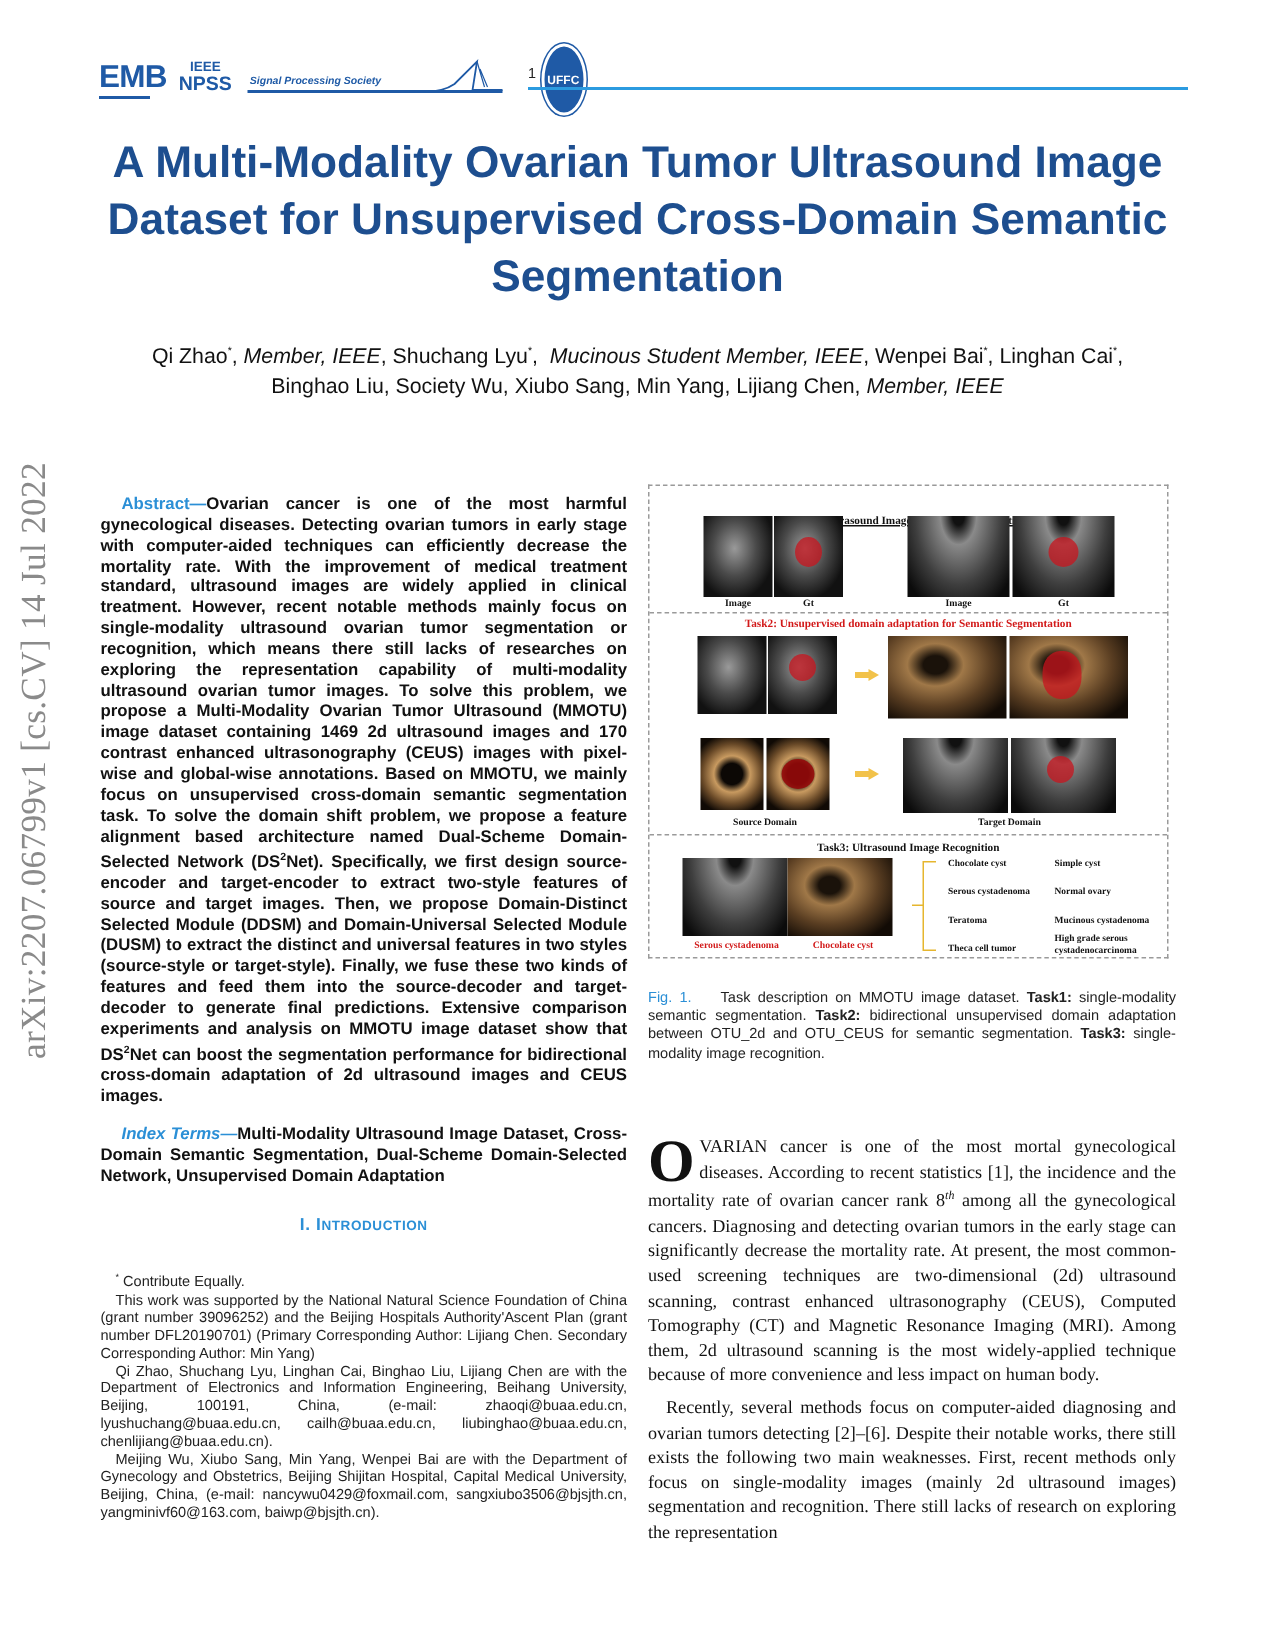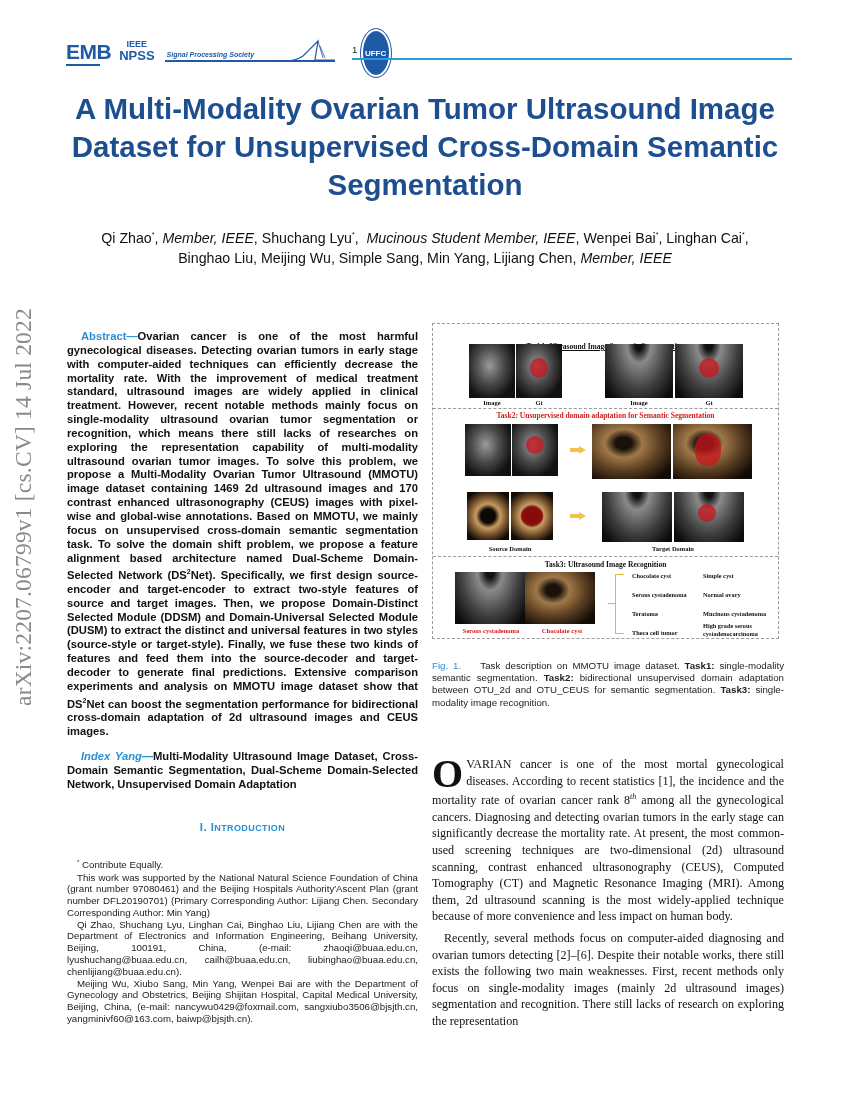--- a/index.html
+++ b/index.html
@@ -30,21 +30,21 @@
 
   .arxiv { position: absolute; left: 10px; top: 706px; transform-origin: 0 0; transform: rotate(-90deg); font-family: "Liberation Serif", serif; font-size: 23.5px; color: #8a8a8a; white-space: nowrap; letter-spacing: 0.2px; }
 
   
   .col-left { position: absolute; left: 67px; top: 330px; width: 351px; }
   .abstract { font-size: 11.2px; line-height: 13.85px; font-weight: bold; text-align: justify; text-indent: 14px; }
   .abstract .lbl { color: #2b8fd6; font-weight: bold; }
   .abstract sup { font-size: 7px; font-weight: bold; }
   .index-terms { margin-top: 11px; font-size: 11.2px; line-height: 13.85px; font-weight: bold; text-align: justify; text-indent: 14px; }
   .index-terms .lbl { color: #2b8fd6; font-style: italic; }
-  .section-head { margin-top: 30px; text-align: center; font-size: 11.5px; color: #2b8fd6; letter-spacing: 0.4px; }
+  .section-head { margin-top: 20px; text-align: center; font-size: 11.5px; color: #2b8fd6; letter-spacing: 0.4px; }
   .section-head .sc { font-size: 9px; }
   .footnotes { margin-top: 24px; font-size: 9.7px; line-height: 11.8px; color: #222; text-align: justify; }
   .footnotes p { text-indent: 10px; }
   .footnotes sup { font-size: 6px; }
 
   
   .figure { position: absolute; left: 432px; top: 323px; width: 347px; height: 316px; border: 1.5px dashed #9a9a9a; }
   .fig-sep { position: absolute; left: 0; width: 100%; border-top: 1.5px dashed #9a9a9a; }
   .task-title { position: absolute; left: 0; width: 100%; text-align: center; font-family: "Liberation Serif", serif; font-weight: bold; font-size: 7.5px; color: #111; }
   .task-title.red { color: #d21a1a; }
@@ -110,40 +110,40 @@
 <h1 class="title">A Multi-Modality Ovarian Tumor Ultrasound Image Dataset for Unsupervised Cross-Domain Semantic Segmentation</h1>
 
 <div class="authors">
   <div>
     <span>Qi Zhao</span><sup>*</sup>, <i>Member, IEEE</i>,
     <span>Shuchang Lyu</span><sup>*</sup>, &nbsp;<i>Mucinous Student Member, IEEE</i>,
     <span>Wenpei Bai</span><sup>*</sup>,
     <span>Linghan Cai</span><sup>*</sup>,
   </div>
   <div>
-    <span>Binghao Liu, Meijing Wu, Simple Sang, Min Yang, Lijiang Chen,</span> <i>Member, IEEE</i>
+    <span>Binghao Liu, Society Wu, Xiubo Sang, Min Yang, Lijiang Chen,</span> <i>Member, IEEE</i>
   </div>
 </div>
 
 <div class="arxiv">arXiv:2207.06799v1  [cs.CV]  14 Jul 2022</div>
 
 <div class="col-left">
   <p class="abstract">
     <span class="lbl">Abstract—</span><span>Ovarian cancer is one of the most harmful gynecological diseases. Detecting ovarian tumors in early stage with computer-aided techniques can efficiently decrease the mortality rate. With the improvement of medical treatment standard, ultrasound images are widely applied in clinical treatment. However, recent notable methods mainly focus on single-modality ultrasound ovarian tumor segmentation or recognition, which means there still lacks of researches on exploring the representation capability of multi-modality ultrasound ovarian tumor images. To solve this problem, we propose a Multi-Modality Ovarian Tumor Ultrasound (MMOTU) image dataset containing 1469 2d ultrasound images and 170 contrast enhanced ultrasonography (CEUS) images with pixel-wise and global-wise annotations. Based on MMOTU, we mainly focus on unsupervised cross-domain semantic segmentation task. To solve the domain shift problem, we propose a feature alignment based architecture named Dual-Scheme Domain-Selected Network (DS</span><sup>2</sup><span>Net). Specifically, we first design source-encoder and target-encoder to extract two-style features of source and target images. Then, we propose Domain-Distinct Selected Module (DDSM) and Domain-Universal Selected Module (DUSM) to extract the distinct and universal features in two styles (source-style or target-style). Finally, we fuse these two kinds of features and feed them into the source-decoder and target-decoder to generate final predictions. Extensive comparison experiments and analysis on MMOTU image dataset show that DS</span><sup>2</sup><span>Net can boost the segmentation performance for bidirectional cross-domain adaptation of 2d ultrasound images and CEUS images.</span>
   </p>
   <p class="index-terms">
-    <span class="lbl">Index Yang—</span><span>Multi-Modality Ultrasound Image Dataset, Cross-Domain Semantic Segmentation, Dual-Scheme Domain-Selected Network, Unsupervised Domain Adaptation</span>
+    <span class="lbl">Index Terms—</span><span>Multi-Modality Ultrasound Image Dataset, Cross-Domain Semantic Segmentation, Dual-Scheme Domain-Selected Network, Unsupervised Domain Adaptation</span>
   </p>
   <h2 class="section-head">
     <span>I.</span>
     <span>I</span><span class="sc">NTRODUCTION</span>
   </h2>
   <div class="footnotes">
     <p><sup>*</sup> <span>Contribute Equally.</span></p>
-    <p>This work was supported by the National Natural Science Foundation of China (grant number 97080461) and the Beijing Hospitals Authority'Ascent Plan (grant number DFL20190701) (Primary Corresponding Author: Lijiang Chen. Secondary Corresponding Author: Min Yang)</p>
+    <p>This work was supported by the National Natural Science Foundation of China (grant number 39096252) and the Beijing Hospitals Authority'Ascent Plan (grant number DFL20190701) (Primary Corresponding Author: Lijiang Chen. Secondary Corresponding Author: Min Yang)</p>
     <p>Qi Zhao, Shuchang Lyu, Linghan Cai, Binghao Liu, Lijiang Chen are with the Department of Electronics and Information Engineering, Beihang University, Beijing, 100191, China, (e-mail: zhaoqi@buaa.edu.cn, lyushuchang@buaa.edu.cn, cailh@buaa.edu.cn, liubinghao@buaa.edu.cn, chenlijiang@buaa.edu.cn).</p>
     <p>Meijing Wu, Xiubo Sang, Min Yang, Wenpei Bai are with the Department of Gynecology and Obstetrics, Beijing Shijitan Hospital, Capital Medical University, Beijing, China, (e-mail: nancywu0429@foxmail.com, sangxiubo3506@bjsjth.cn, yangminivf60@163.com, baiwp@bjsjth.cn).</p>
   </div>
 </div>
 
 <div class="figure">
 
   <div class="task-title" style="top:18px;text-decoration:underline;">Task1:   Ultrasound Image Semantic Segmentation</div>
   <div class="us" style="left:36px; top:20px; width:46px; height:54px;"></div>
   <div class="us" style="left:83px; top:20px; width:46px; height:54px;">

